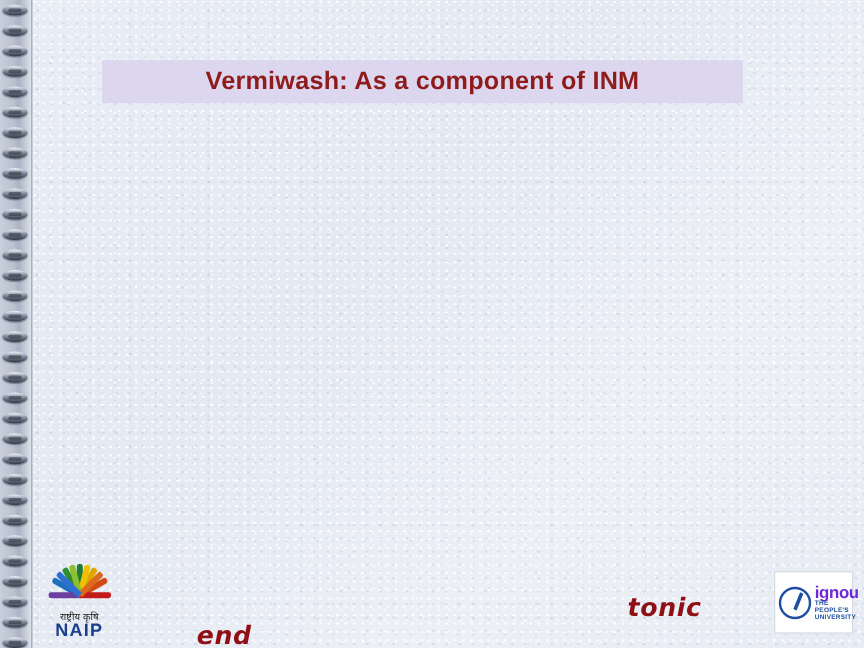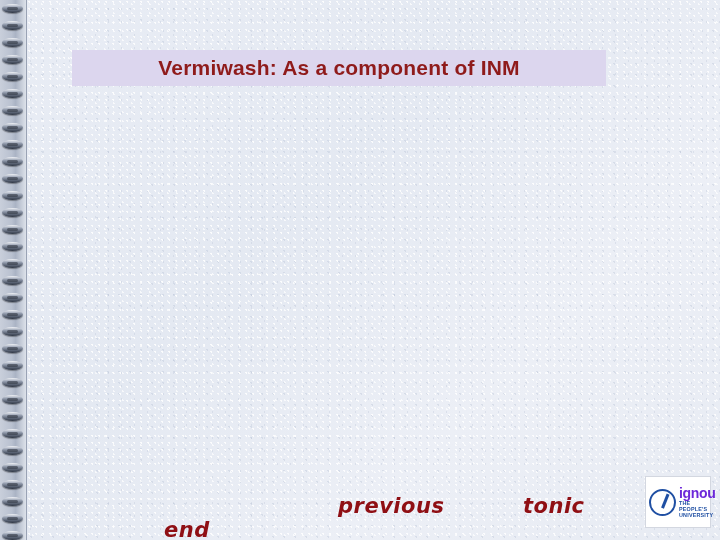--- a/index.html
+++ b/index.html
@@ -49,21 +49,21 @@
     position: absolute;
     left: 7px;
     width: 11px;
     height: 3px;
     border-radius: 2px;
     background: #2b313c;
     opacity: 0.55;
   }
   #title-band {
     position: absolute;
-    left: 72px;
+    left: 85px;
     top: 50px;
     width: 534px;
     height: 36px;
     background: #dcd6ee;
     display: flex;
     align-items: center;
     justify-content: center;
   }
   #title-text {
     color: #8f1b1b;
@@ -283,23 +283,39 @@
       <div class="ringgap" style="top: 534px;"></div>
     </div>
 
   <div id="title-band">
     <div id="title-text">Vermiwash: As a component of INM</div>
   </div>
 
 
 
   <div class="nav-link" id="nav-end">end</div>
-  <div class="nav-link" id="nav-previous">previous</div>
   <div class="nav-link" id="nav-next">tonic</div>
 
+  <div id="naip-logo">
+    <div class="star">
+      <div class="spike" style="transform: rotate(0deg);   background:#1f7a33;"></div>
+      <div class="spike" style="transform: rotate(30deg);  background:#e0a500;"></div>
+      <div class="spike" style="transform: rotate(60deg);  background:#d24b14;"></div>
+      <div class="spike" style="transform: rotate(90deg);  background:#c01a1a;"></div>
+      <div class="spike" style="transform: rotate(-30deg); background:#2f8f2f;"></div>
+      <div class="spike" style="transform: rotate(-60deg); background:#1f6fbf;"></div>
+      <div class="spike" style="transform: rotate(-90deg); background:#6a3fa0;"></div>
+      <div class="spike" style="transform: rotate(15deg);  background:#f0c000;"></div>
+      <div class="spike" style="transform: rotate(-15deg); background:#8bbf2f;"></div>
+      <div class="spike" style="transform: rotate(45deg);  background:#d96a1e;"></div>
+      <div class="spike" style="transform: rotate(-45deg); background:#2f6fd0;"></div>
+    </div>
+    <div class="hindi">राष्ट्रीय कृषि</div>
+    <div class="naip-word">NAIP</div>
+  </div>
 
   <div id="ignou-logo">
     <div id="ignou-mark"></div>
     <div id="ignou-text">
       <div id="ignou-name">ignou</div>
       <div id="ignou-tag">THE PEOPLE'S UNIVERSITY</div>
     </div>
   </div>
 
 </div>

